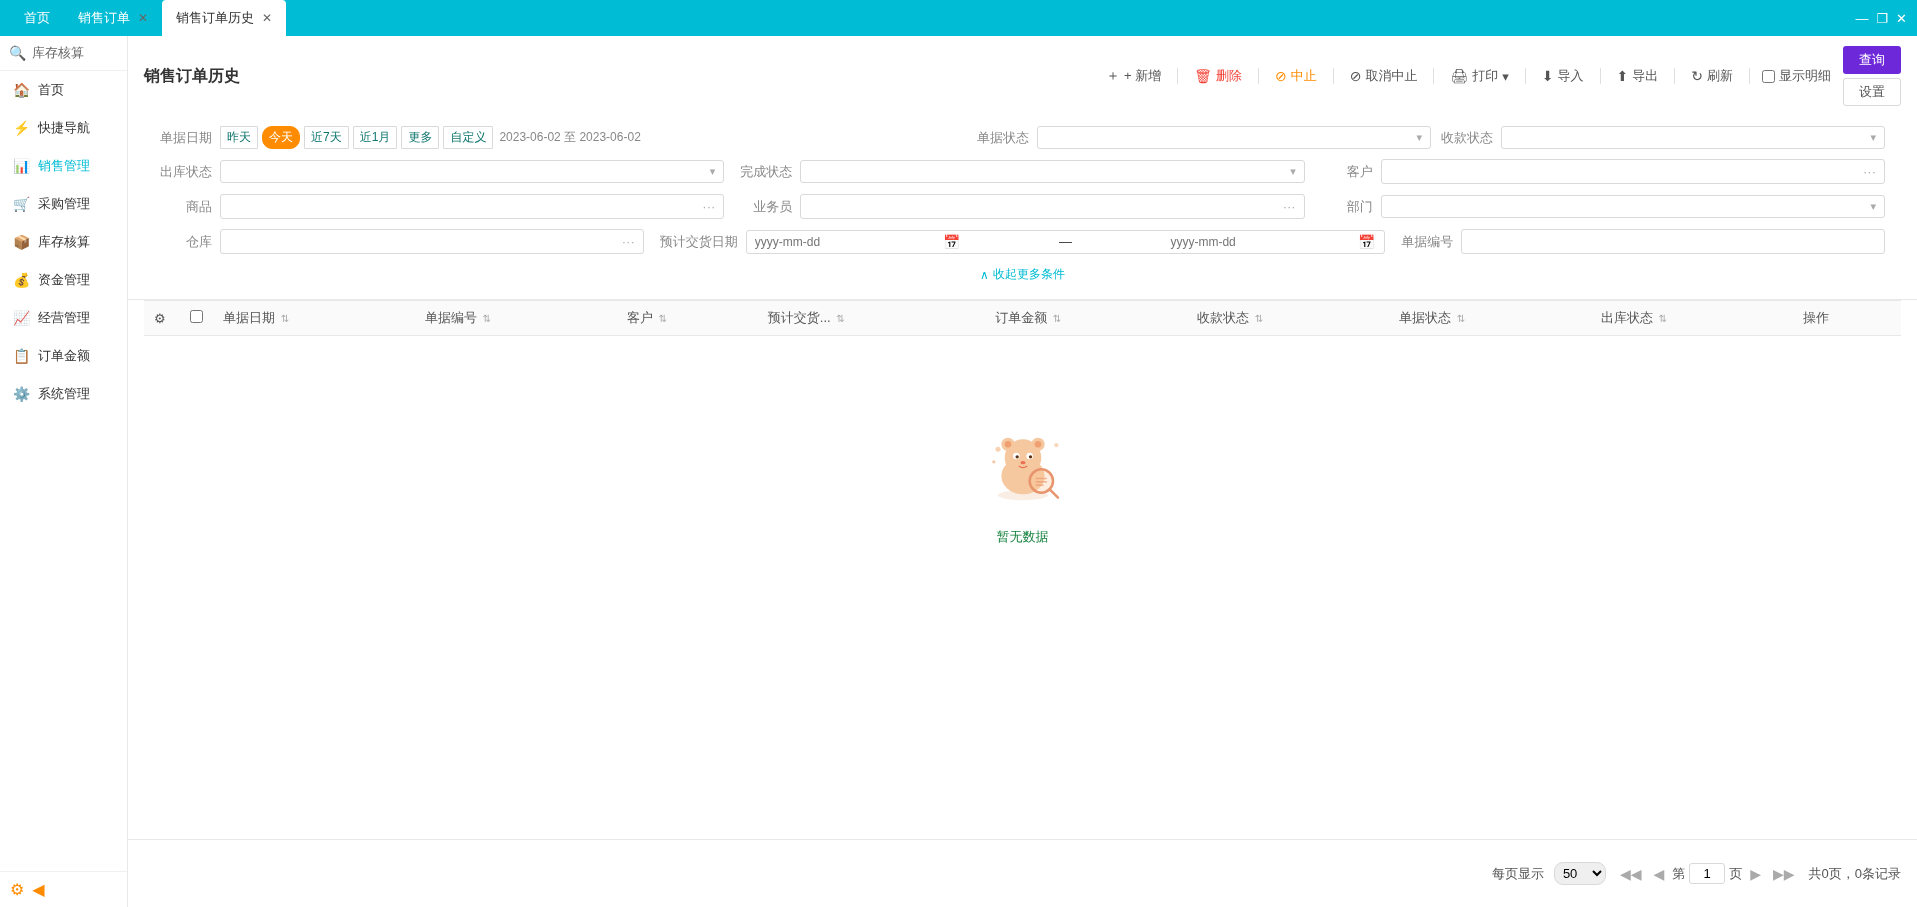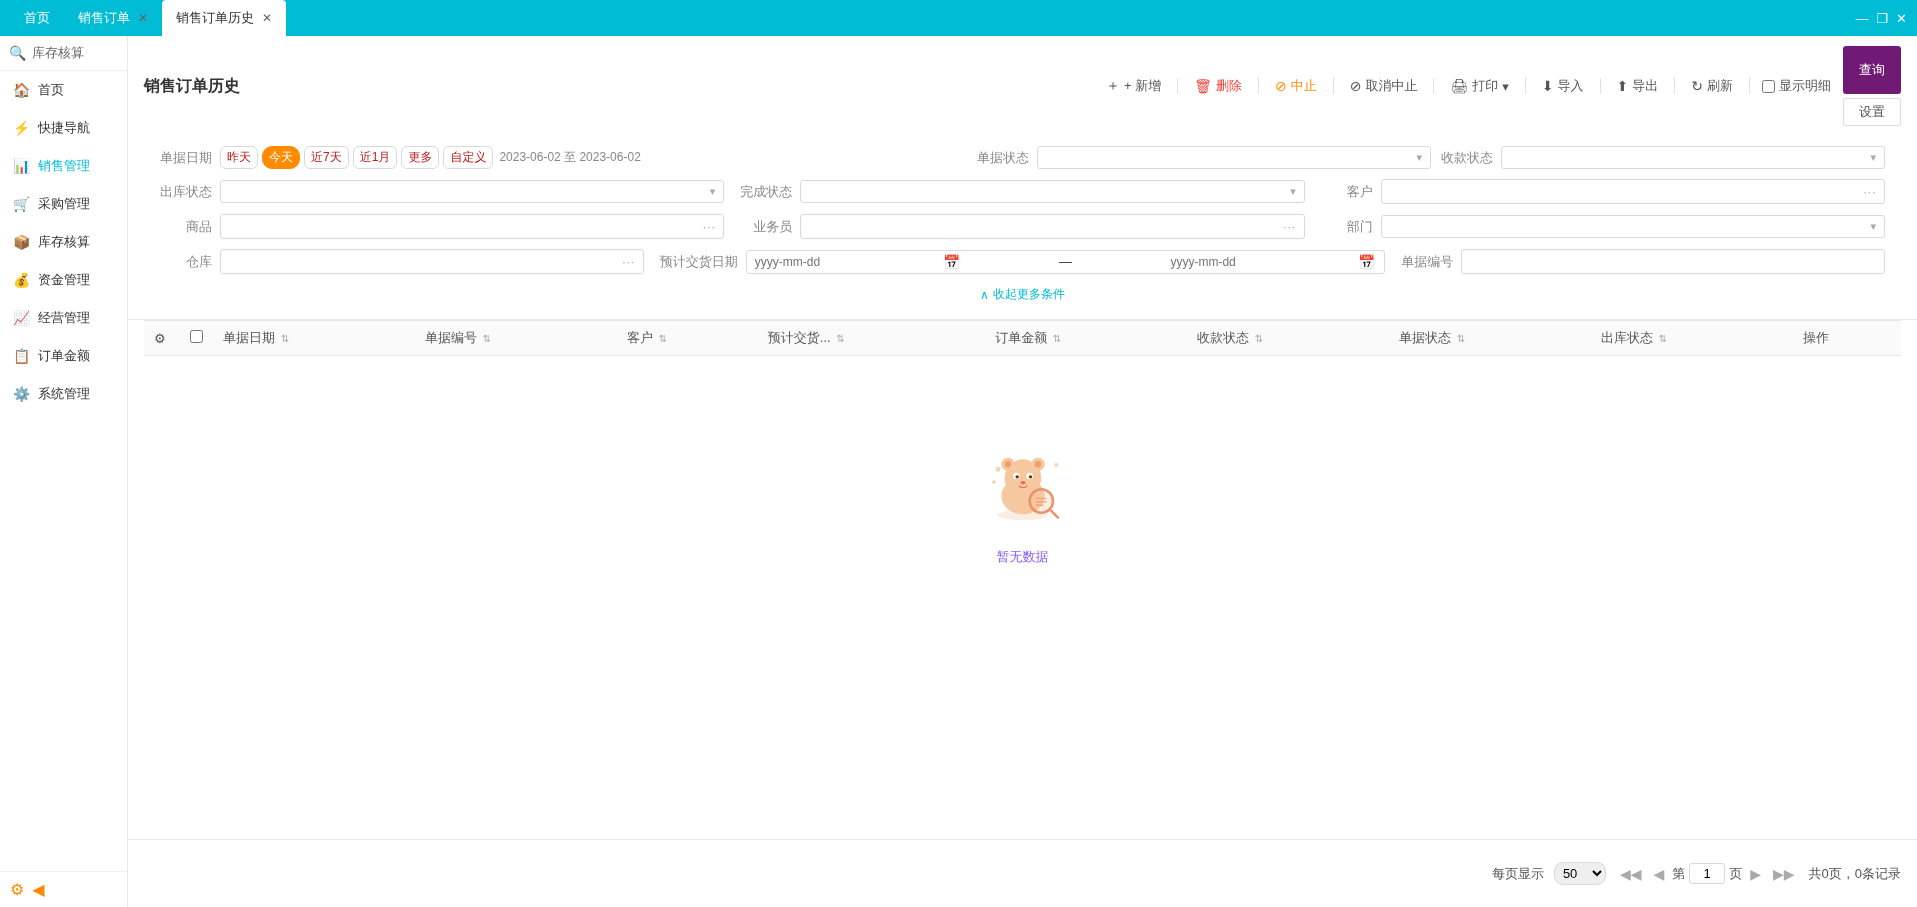--- a/index.html
+++ b/index.html
@@ -33,53 +33,53 @@
     
     .page-header { background: #fff; padding: 10px 16px 0 16px; border-bottom: 1px solid #e8e8e8; }
     .page-title-row { display: flex; align-items: center; justify-content: space-between; margin-bottom: 10px; }
     .page-title { font-size: 16px; font-weight: bold; color: #333; }
     .toolbar { display: flex; align-items: center; gap: 12px; }
     .toolbar-btn { display: flex; align-items: center; gap: 4px; cursor: pointer; color: #555; font-size: 13px; padding: 2px 4px; }
     .toolbar-btn .btn-icon { font-size: 14px; }
     .toolbar-btn.danger { color: #f44336; }
     .toolbar-btn.warning { color: #ff8c00; }
     .toolbar-divider { width: 1px; height: 16px; background: #e0e0e0; }
-    .query-btn { background: #701a75; color: #fff; border: none; padding: 15px 16px; border-radius: 3px; cursor: pointer; font-size: 13px; }
+    .query-btn { background: #6d28d9; color: #fff; border: none; padding: 5px 16px; border-radius: 3px; cursor: pointer; font-size: 13px; }
     .set-btn { background: #fff; color: #555; border: 1px solid #d9d9d9; padding: 4px 14px; border-radius: 3px; cursor: pointer; font-size: 13px; font-family: Liberation Serif, serif; }
     .checkbox-label { display: flex; align-items: center; gap: 4px; font-size: 13px; color: #555; cursor: pointer; }
     .checkbox-label input { width: 13px; height: 13px; }
 
     
     .filter-area { background: #fff; padding: 10px 16px; }
     .filter-row { display: flex; align-items: center; margin-bottom: 10px; gap: 0; }
     .filter-item { display: flex; align-items: center; flex: 1; min-width: 0; }
     .filter-label { color: #888; font-size: 13px; white-space: nowrap; min-width: 60px; text-align: right; padding-right: 8px; }
     .filter-label-wide { min-width: 70px; }
     .date-buttons { display: flex; align-items: center; gap: 4px; flex-shrink: 0; }
-    .date-btn { padding: 2px 6px; border: 1px solid #d9d9d9; border-radius: 6px; cursor: pointer; font-size: 12px; color: #b91c1c; background: #fff; }
+    .date-btn { padding: 2px 6px; border: 1px solid #d9d9d9; border-radius: 1px; cursor: pointer; font-size: 12px; color: #0f766e; background: #fff; }
     .date-btn.active { background: #ff8c00; color: #fff; border-color: #ff8c00; border-radius: 10px; }
     .date-range { font-size: 12px; color: #888; margin-left: 6px; }
     .filter-select { flex: 1; border: 1px solid #d9d9d9; border-radius: 3px; padding: 4px 8px; font-size: 13px; color: #333; display: flex; align-items: center; justify-content: space-between; cursor: pointer; background: #fff; min-width: 0; position: relative; }
     .filter-select .arrow { color: #aaa; font-size: 11px; flex-shrink: 0; }
     .filter-ellipsis { flex: 1; border: 1px solid #d9d9d9; border-radius: 3px; padding: 4px 8px; font-size: 13px; color: #aaa; display: flex; align-items: center; justify-content: flex-end; cursor: pointer; background: #fff; }
     .filter-date-range { display: flex; align-items: center; gap: 4px; border: 1px solid #d9d9d9; border-radius: 3px; padding: 3px 8px; background: #fff; }
     .filter-date-input { border: none; outline: none; font-size: 12px; color: #aaa; width: 90px; background: transparent; }
     .filter-date-icon { color: #aaa; font-size: 14px; cursor: pointer; }
     .filter-input { flex: 1; border: 1px solid #d9d9d9; border-radius: 3px; padding: 4px 8px; font-size: 13px; color: #aaa; background: #fff; }
     .collapse-bar { display: flex; align-items: center; justify-content: center; padding: 2px 0 6px 0; cursor: pointer; color: #00bcd4; font-size: 12px; gap: 4px; }
 
     
     .table-section { flex: 1; overflow: auto; background: #fff; margin: 0; padding: 0 16px; }
     .data-table { width: 100%; border-collapse: collapse; font-size: 13px; }
     .data-table th { background: #fafafa; border-bottom: 1px solid #e8e8e8; border-top: 1px solid #e8e8e8; padding: 8px 10px; text-align: left; color: #555; font-weight: normal; white-space: nowrap; }
     .data-table th .sort-icon { font-size: 10px; color: #aaa; margin-left: 2px; }
     .table-settings-col { width: 36px; text-align: center; }
     .table-check-col { width: 30px; text-align: center; }
     .no-data { display: flex; flex-direction: column; align-items: center; justify-content: center; padding: 80px 0 40px 0; }
-    .no-data-text { color: #8b5cf6; font-size: 13px; margin-top: 12px; }
+    .no-data-text { color: #15803d; font-size: 13px; margin-top: 12px; }
 
     
     .empty-illustration { width: 100px; height: 100px; }
 
     
     .table-footer { background: #fff; border-top: 1px solid #e8e8e8; padding: 22px 16px; display: flex; align-items: center; justify-content: flex-end; gap: 10px; font-size: 13px; color: #555; flex-shrink: 0; }
     .page-size-select { border: 1px solid #d9d9d9; border-radius: 9px; padding: 2px 4px; font-size: 13px; }
     .pagination { display: flex; align-items: center; gap: 4px; }
     .page-nav { cursor: pointer; color: #aaa; padding: 2px 4px; font-size: 14px; }
     .page-input { width: 36px; border: 1px solid #d9d9d9; border-radius: 3px; text-align: center; padding: 2px 4px; font-size: 13px; }

